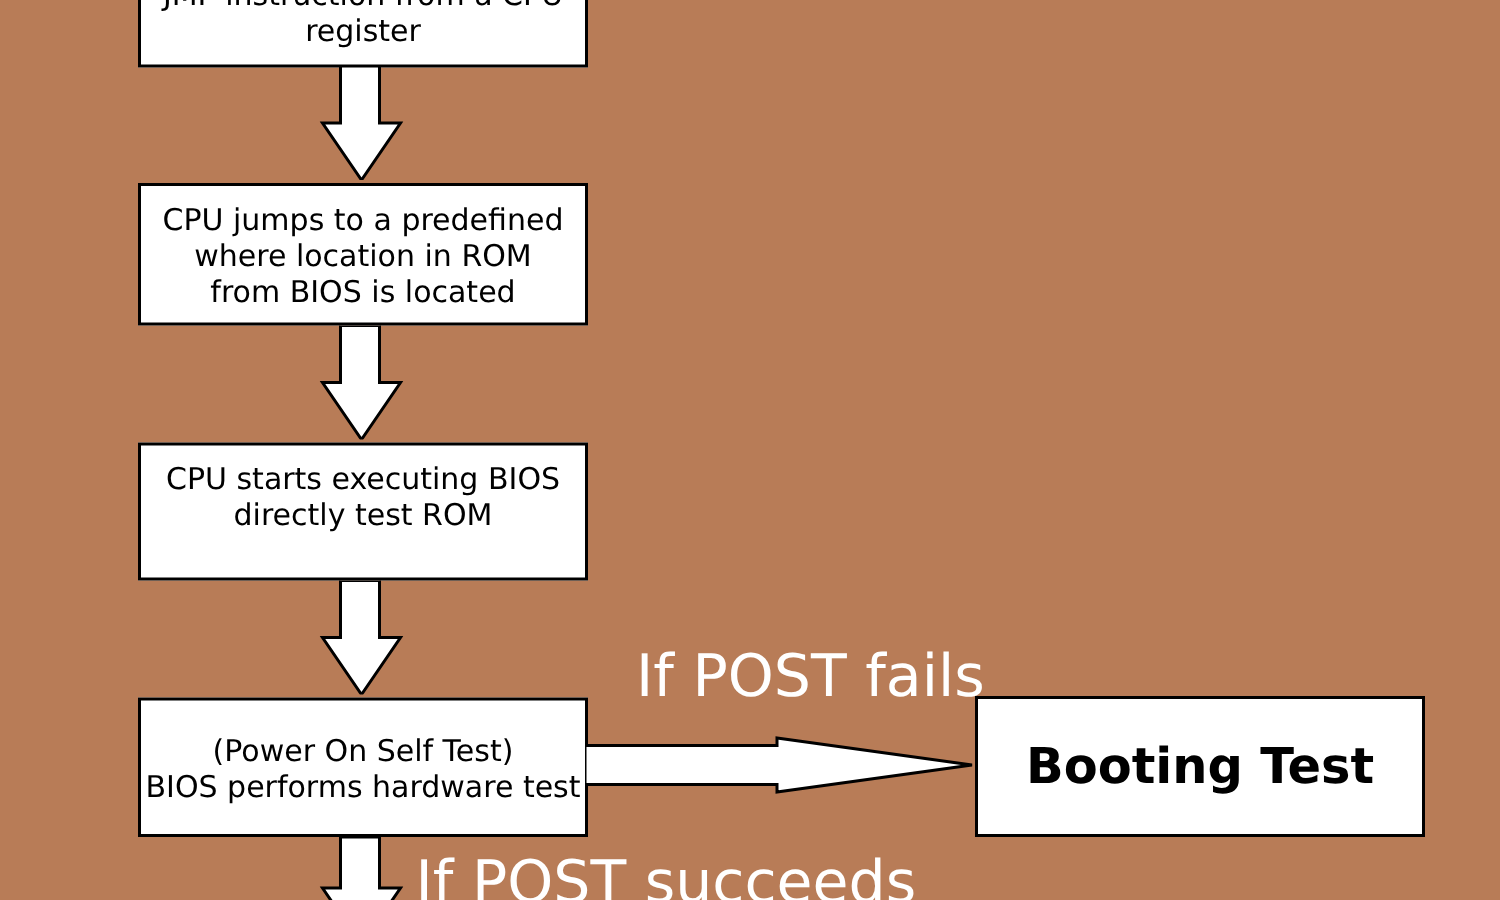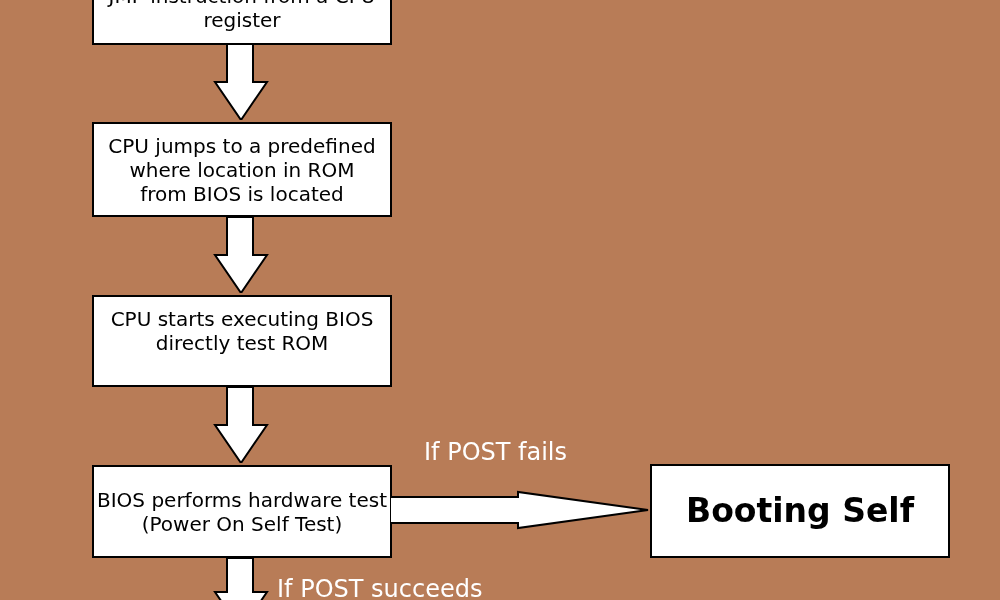--- a/index.html
+++ b/index.html
@@ -59,21 +59,21 @@
     font-weight: bold;
     font-size: 33px;
     line-height: 38px;
   }
   .arrow {
     position: absolute;
   }
   .edge-label {
     position: absolute;
     color: #ffffff;
-    font-size: 24px;
+    font-size: 39px;
     line-height: 38px;
     white-space: nowrap;
   }
   .label-fail { left: 424px; top: 433px; }
   .label-succeed { left: 277px; top: 570px; }
 </style>
 </head>
 <body>
 
 <div class="stage">
@@ -102,32 +102,32 @@
   <div class="node node-3">
     <div class="line">CPU starts executing BIOS</div>
     <div class="line">directly test ROM</div>
   </div>
 
   <svg class="arrow" style="left:213px; top:387px;" width="56" height="76" viewBox="0 0 56 76">
     <polygon points="14,0 14,38 2,38 28,76 54,38 40,38 40,0" fill="#ffffff" stroke="#000000" stroke-width="2"></polygon>
   </svg>
 
   <div class="node node-4">
+    <div class="line">(Power On Self Test)</div>
     <div class="line">BIOS performs hardware test</div>
-    <div class="line">(Power On Self Test)</div>
   </div>
 
   <svg class="arrow" style="left:390px; top:490px;" width="262" height="40" viewBox="0 0 262 40">
     <polygon points="0,7 128,7 128,2 258,20 128,38 128,33 0,33" fill="#ffffff" stroke="#000000" stroke-width="2"></polygon>
   </svg>
 
   <div class="edge-label label-fail">If POST fails</div>
 
   <div class="node node-halt">
-    <div class="line">Booting Self</div>
+    <div class="line">Booting Test</div>
   </div>
 
   <svg class="arrow" style="left:213px; top:557px;" width="56" height="73" viewBox="0 0 56 73">
     <polygon points="14,1 14,35 2,35 28,73 54,35 40,35 40,1" fill="#ffffff" stroke="#000000" stroke-width="2"></polygon>
   </svg>
 
   <div class="edge-label label-succeed">If POST succeeds</div>
 
 </div>
 

